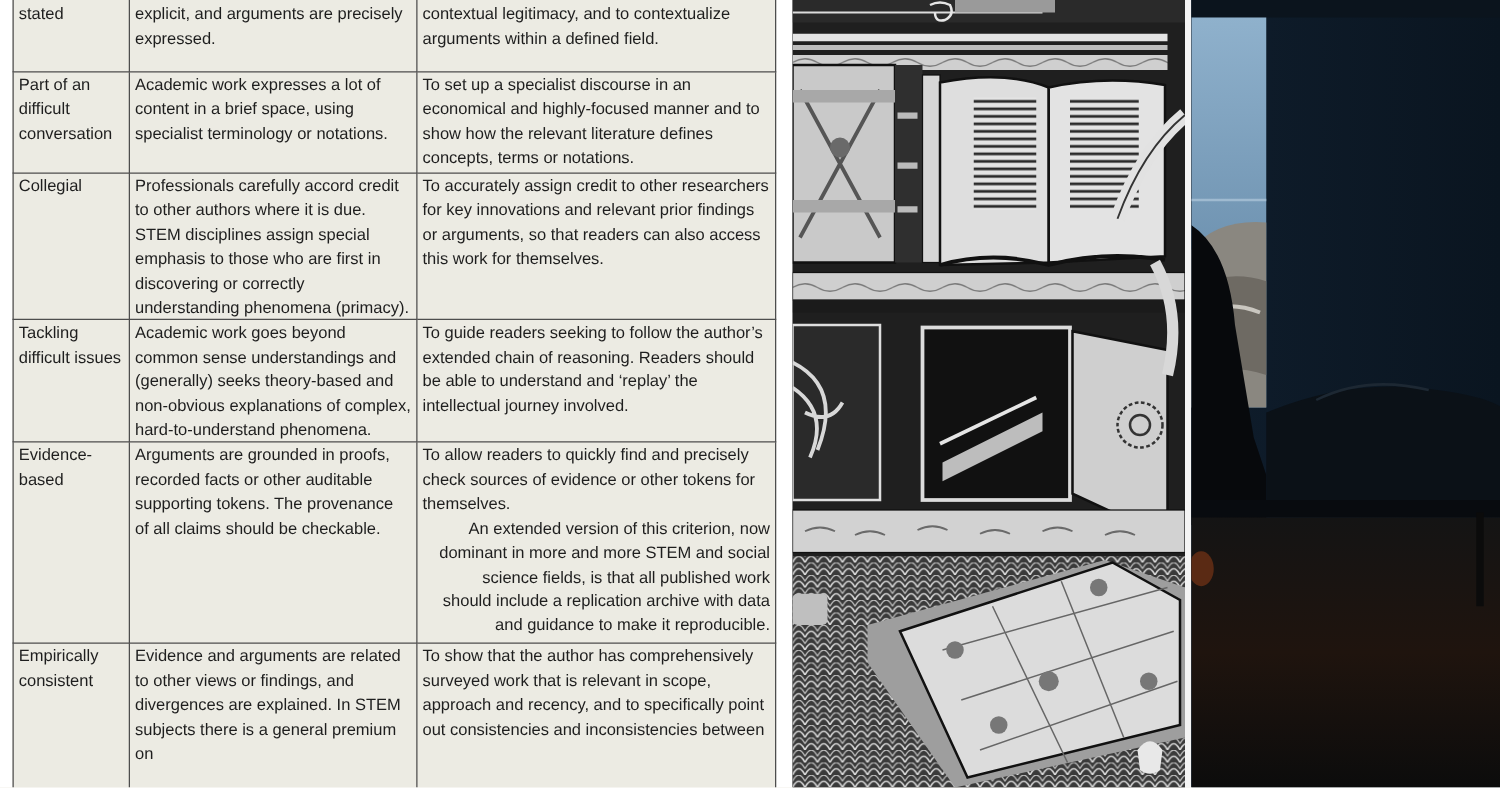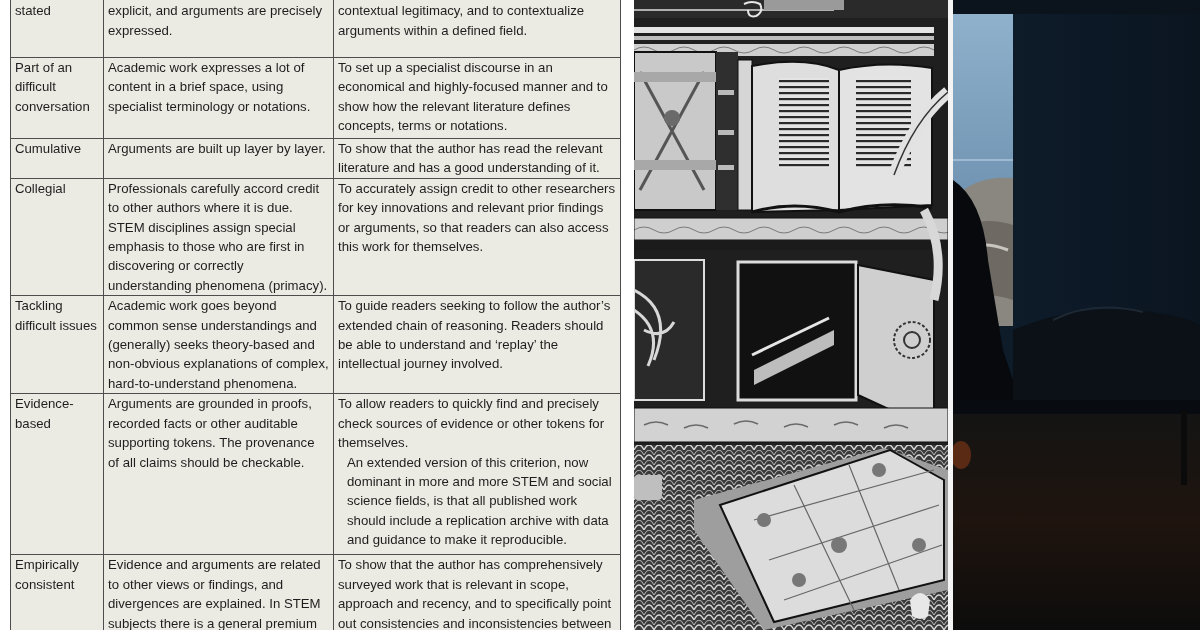--- a/index.html
+++ b/index.html
@@ -5,21 +5,21 @@
   html, body { margin:0; padding:0; }
   body { width:1200px; height:630px; overflow:hidden; background:#ffffff; position:relative; font-family:"Liberation Sans", sans-serif; }
   .panel { position:absolute; top:0; height:630px; overflow:hidden; }
   #table-panel { left:0; width:634px; background:#ffffff; }
   #table-wrap { position:absolute; left:10px; top:-19px; width:610px; }
   table.crit { border-collapse:collapse; width:610px; table-layout:fixed; background:#ecebe3; }
   table.crit td { border:1px solid #4d4d4d; vertical-align:top; padding:0 4px 0 4px; font-size:13.2px; line-height:19.4px; color:#1e1e1e; font-family:"Liberation Sans", sans-serif; }
   table.crit col.c1 { width:93px; }
   table.crit col.c2 { width:230px; }
   table.crit col.c3 { width:287px; }
-  .indent { padding-left:9px; display:block; }
+  .indent { padding-left:9px; display:block;text-align:right; }
 
   #engraving-panel { left:634px; width:314px; background:#2b2b2b; }
   #photo-gap { position:absolute; left:948px; top:0; width:5px; height:630px; background:#f4f4f4; }
   #photo-panel { left:953px; width:247px; background:#0d1824; }
 </style>
 </head>
 <body>
 
 <div class="panel" id="table-panel">
   <div id="table-wrap">
@@ -32,25 +32,20 @@
       <tbody>
         <tr style="height:76px">
           <td>Formally stated</td>
           <td>Premises and assumptions are explicit, and arguments are precisely expressed.</td>
           <td>To specify sources for assumptions and their contextual legitimacy, and to contextualize arguments within a defined field.</td>
         </tr>
         <tr style="height:81px">
           <td>Part of an difficult conversation</td>
           <td>Academic work expresses a lot of content in a brief space, using specialist terminology or notations.</td>
           <td>To set up a specialist discourse in an economical and highly-focused manner and to show how the relevant literature defines concepts, terms or notations.</td>
-        </tr>
-        <tr style="height:39px">
-          <td>Cumulative</td>
-          <td>Arguments are built up layer by layer.</td>
-          <td>To show that the author has read the relevant literature and has a good understanding of it.</td>
         </tr>
         <tr style="height:117px">
           <td>Collegial</td>
           <td>Professionals carefully accord credit to other authors where it is due. STEM disciplines assign special emphasis to those who are first in discovering or correctly understanding phenomena (primacy).</td>
           <td>To accurately assign credit to other researchers for key innovations and relevant prior findings or arguments, so that readers can also access this work for themselves.</td>
         </tr>
         <tr style="height:97px">
           <td>Tackling difficult issues</td>
           <td>Academic work goes beyond common sense understandings and (generally) seeks theory-based and non-obvious explanations of complex, hard-to-understand phenomena.</td>
           <td>To guide readers seeking to follow the author’s extended chain of reasoning. Readers should be able to understand and ‘replay’ the intellectual journey involved.</td>

